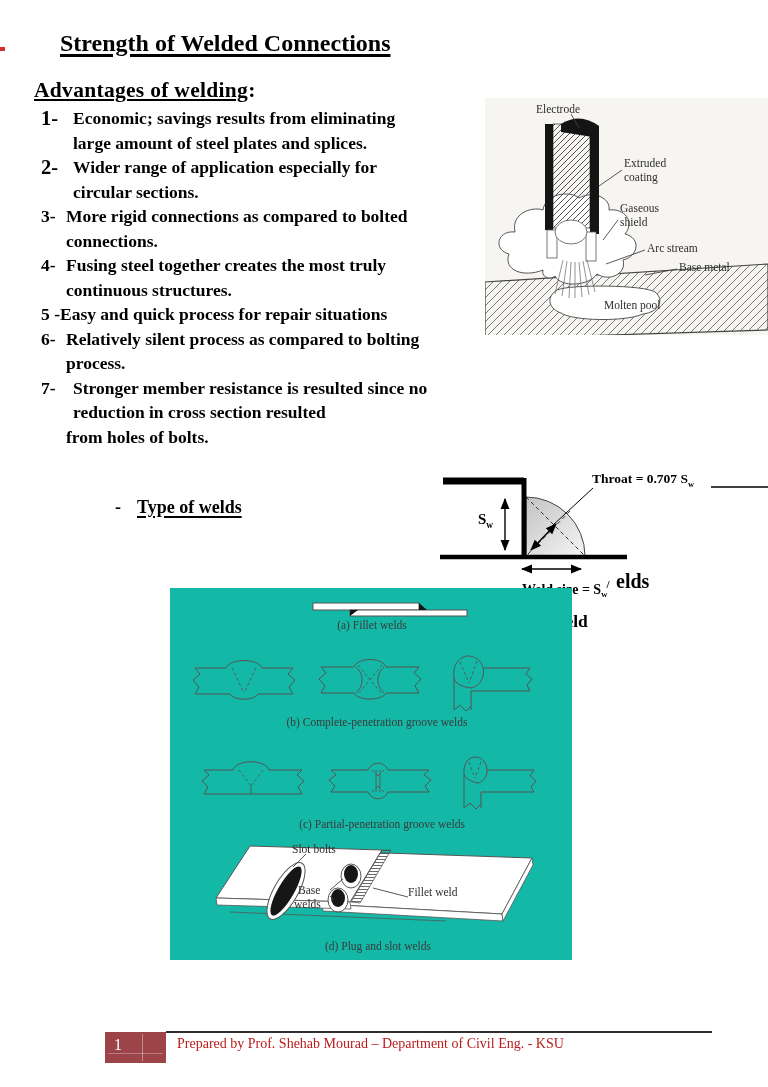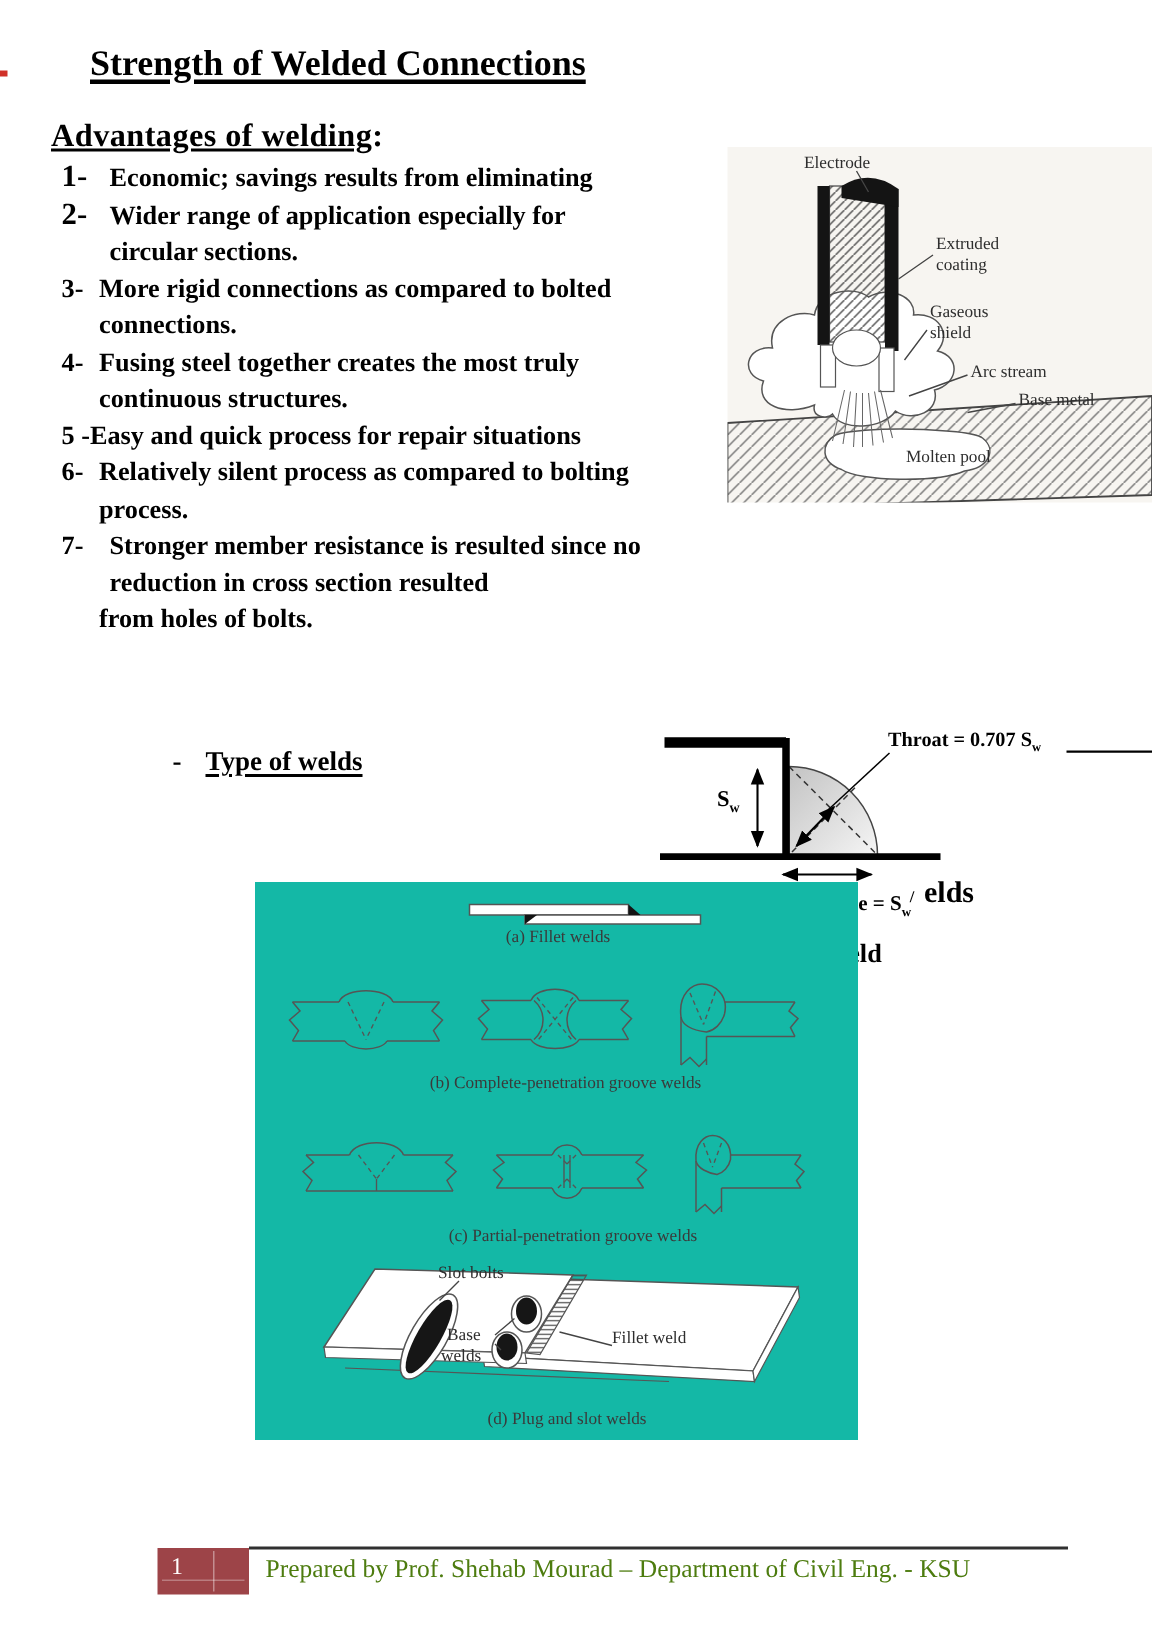--- a/index.html
+++ b/index.html
@@ -31,60 +31,61 @@
   
   .process-fig{left:485px;top:98px;width:283px;height:237px;background:#f7f5f1;}
   .fig-label{position:absolute;font-size:11.5px;color:#2e2e2e;white-space:nowrap;}
 
   
   .tow{left:115px;top:497px;font-size:18px;font-weight:bold;}
   .tow .u{margin-left:16px;text-decoration:underline;text-decoration-thickness:2px;text-underline-offset:3px;}
   .tow-items{left:62px;top:544px;font-size:17.5px;font-weight:bold;line-height:25.5px;}
 
   
-  .fillet-fig{left:440px;top:480px;width:328px;height:180px;}
+  .fillet-fig{left:440px;top:466px;width:328px;height:180px;}
   .dim-label{position:absolute;font-weight:bold;white-space:nowrap;}
   .throat{left:152px;top:5px;font-size:13.5px;}
   .swlab{left:38px;top:45px;font-size:15px;}
   .wsize{left:82px;top:112px;font-size:14px;}
   .wsize sup{font-size:11px;margin-left:-1px;}
   .elds{left:176px;top:104px;font-size:20px;}
   .fw-cap{left:66px;top:145px;font-size:17.5px;}
   sub{font-size:.62em;}
 
   
   .fig-group{left:170px;top:588px;width:402px;height:372px;background:#14b8a6;}
   .fig-caption{position:absolute;font-size:11.5px;color:#3a3a3a;white-space:nowrap;transform:translateX(-50%);}
   .sk{position:absolute;}
 
   
   .footer-line{left:166px;top:1031px;width:546px;height:2px;background:#303030;}
   .footer-box{left:105px;top:1032px;width:61px;height:31px;background:#9d4448;}
   .footer-box .vline{position:absolute;left:37px;top:2px;bottom:2px;width:1px;background:rgba(255,255,255,.4);}
   .footer-box .hline{position:absolute;left:3px;right:3px;top:21px;height:1px;background:rgba(255,255,255,.3);}
   .footer-box .pg{position:absolute;left:9px;top:4px;color:#fff;font-size:16px;}
-  .footer-text{left:177px;top:1036px;font-size:17px;color:#4d7c0f;}
+  .footer-text{left:177px;top:1036px;font-size:14px;color:#b91c1c;}
 </style>
 </head>
 <body>
 
 <div class="page">
 
   <div class="mark m1"></div>
   <div class="mark m2"></div>
 
   <div class="abs adv-head nw"><span class="u">Advantages of welding</span><span>:</span></div>
 
   <div class="abs title nw"><span class="u">Strength of Welded Connections</span></div>
 
   <div class="abs adv-list">
     <div class="adv-item wide bignum">
       <span class="num">1-</span>
       <div>
           <div class="ln nw">Economic; savings results from eliminating</div>
+          <div class="ln nw">large amount of steel plates and splices.</div>
         </div>
     </div>
     <div class="adv-item wide bignum">
       <span class="num">2-</span>
       <div>
           <div class="ln nw">Wider range of application especially for</div>
           <div class="ln nw">circular sections.</div>
         </div>
     </div>
     <div class="adv-item">

